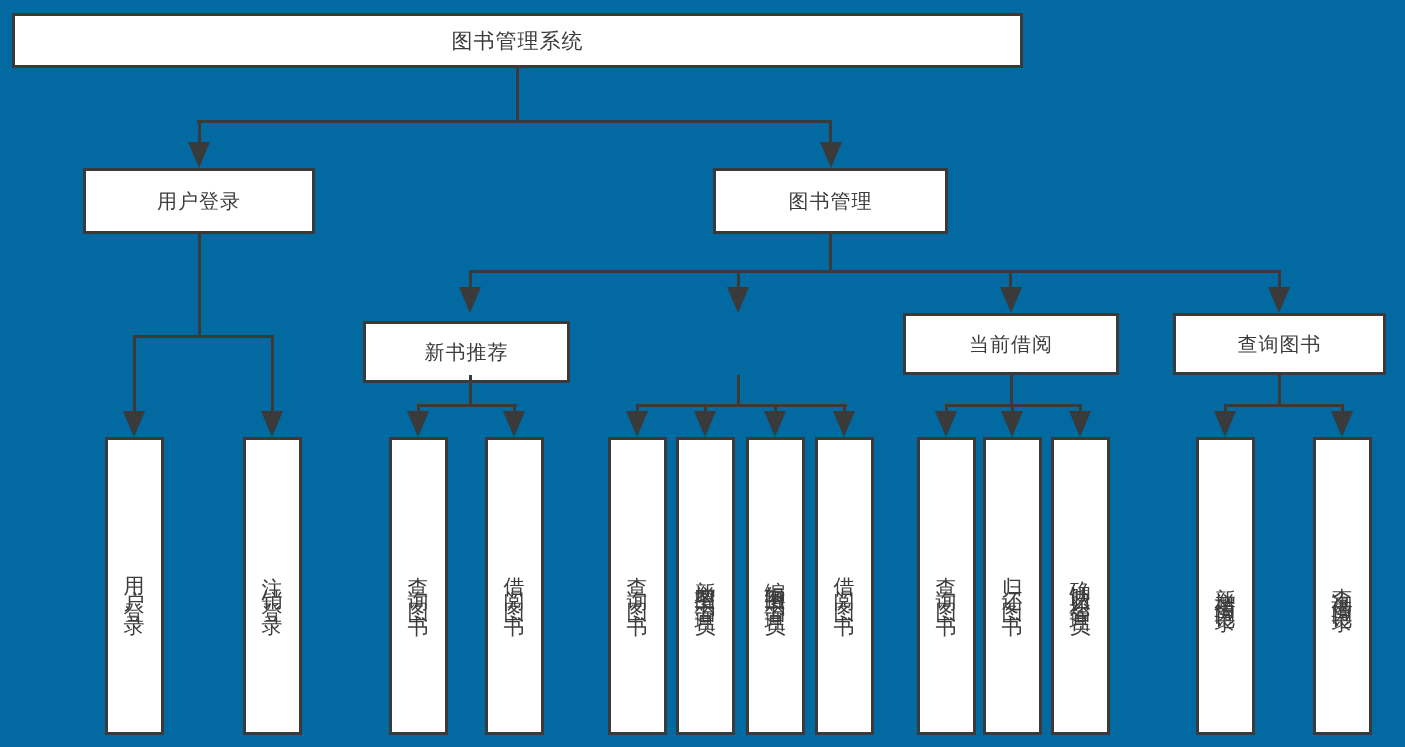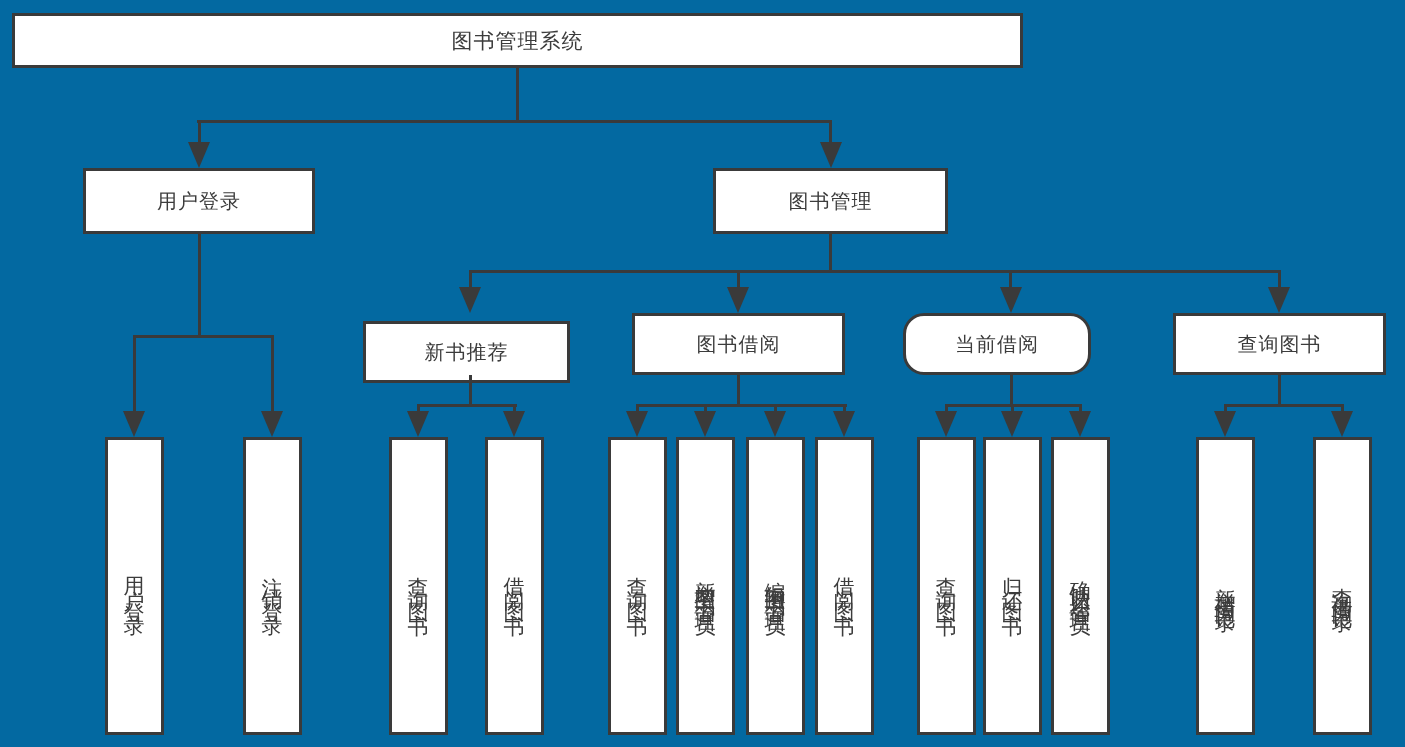--- a/index.html
+++ b/index.html
@@ -93,22 +93,21 @@
   <div class="vline" style="left:469px; top:270px; height:20px;"></div>
   <div class="arrow" style="left:459px; top:287px;"></div>
   <div class="vline" style="left:737px; top:270px; height:20px;"></div>
   <div class="arrow" style="left:727px; top:287px;"></div>
   <div class="vline" style="left:1009px; top:270px; height:20px;"></div>
   <div class="arrow" style="left:1000px; top:287px;"></div>
   <div class="vline" style="left:1278px; top:270px; height:20px;"></div>
   <div class="arrow" style="left:1268px; top:287px;"></div>
 
   <div class="box hbox" style="left:363px; top:313px; width:207px; height:62px;margin-top:8px;">新书推荐</div>
-  <div class="box hbox" style="left:632px; top:313px; width:213px; height:62px;">图书借阅</div>
-  <div class="box hbox" style="left:903px; top:313px; width:188px; height:62px;border-radius:21px;">当前借阅</div>
+  <div class="box hbox" style="left:903px; top:313px; width:216px; height:62px;">当前借阅</div>
   <div class="box hbox" style="left:1173px; top:313px; width:213px; height:62px;">查询图书</div>
 
   <div class="vline" style="left:469px; top:375px; height:31px;"></div>
   <div class="hline" style="left:417px; top:404px; width:100px;"></div>
   <div class="vline" style="left:417px; top:404px; height:12px;"></div>
   <div class="arrow" style="left:407px; top:411px;"></div>
   <div class="vline" style="left:513px; top:404px; height:12px;"></div>
   <div class="arrow" style="left:503px; top:411px;"></div>
 
   <div class="vline" style="left:737px; top:375px; height:31px;"></div>

